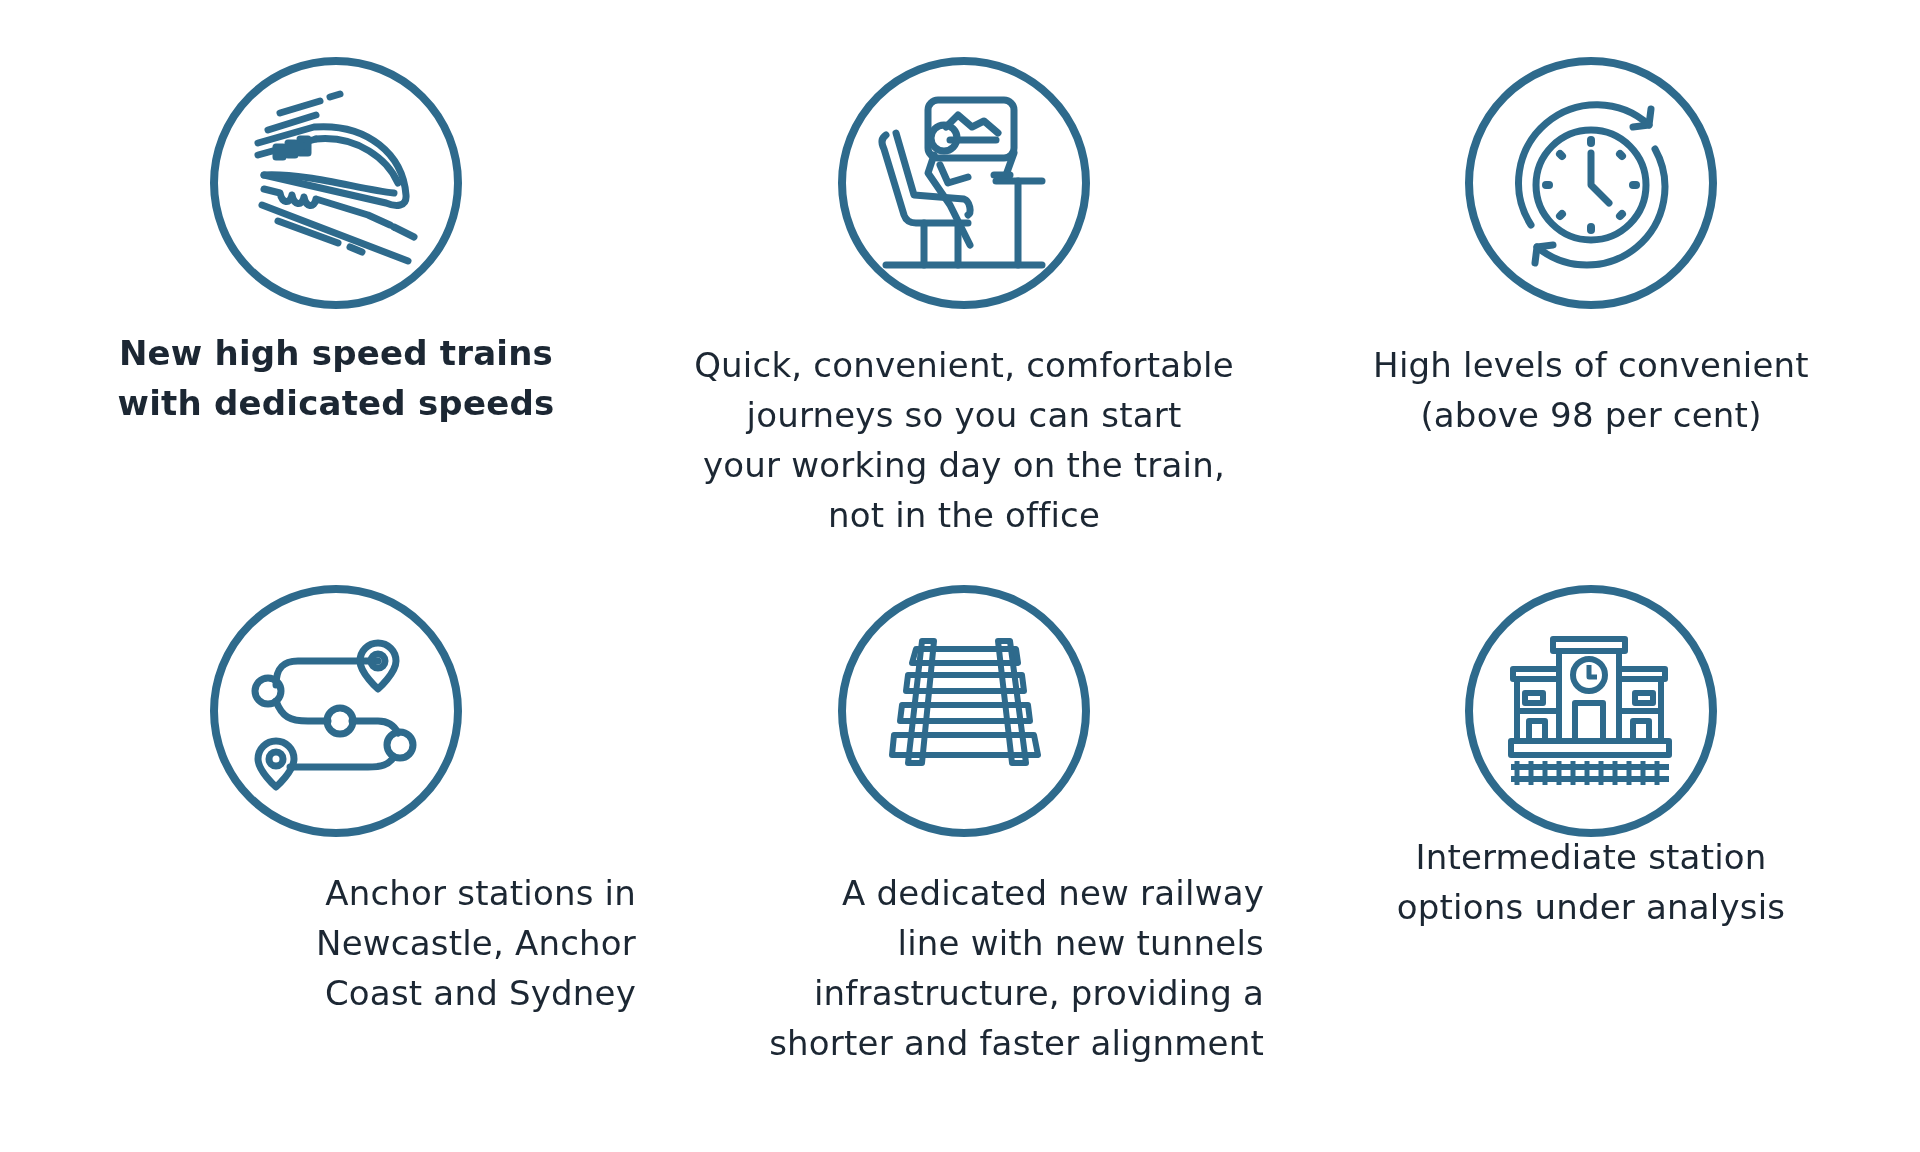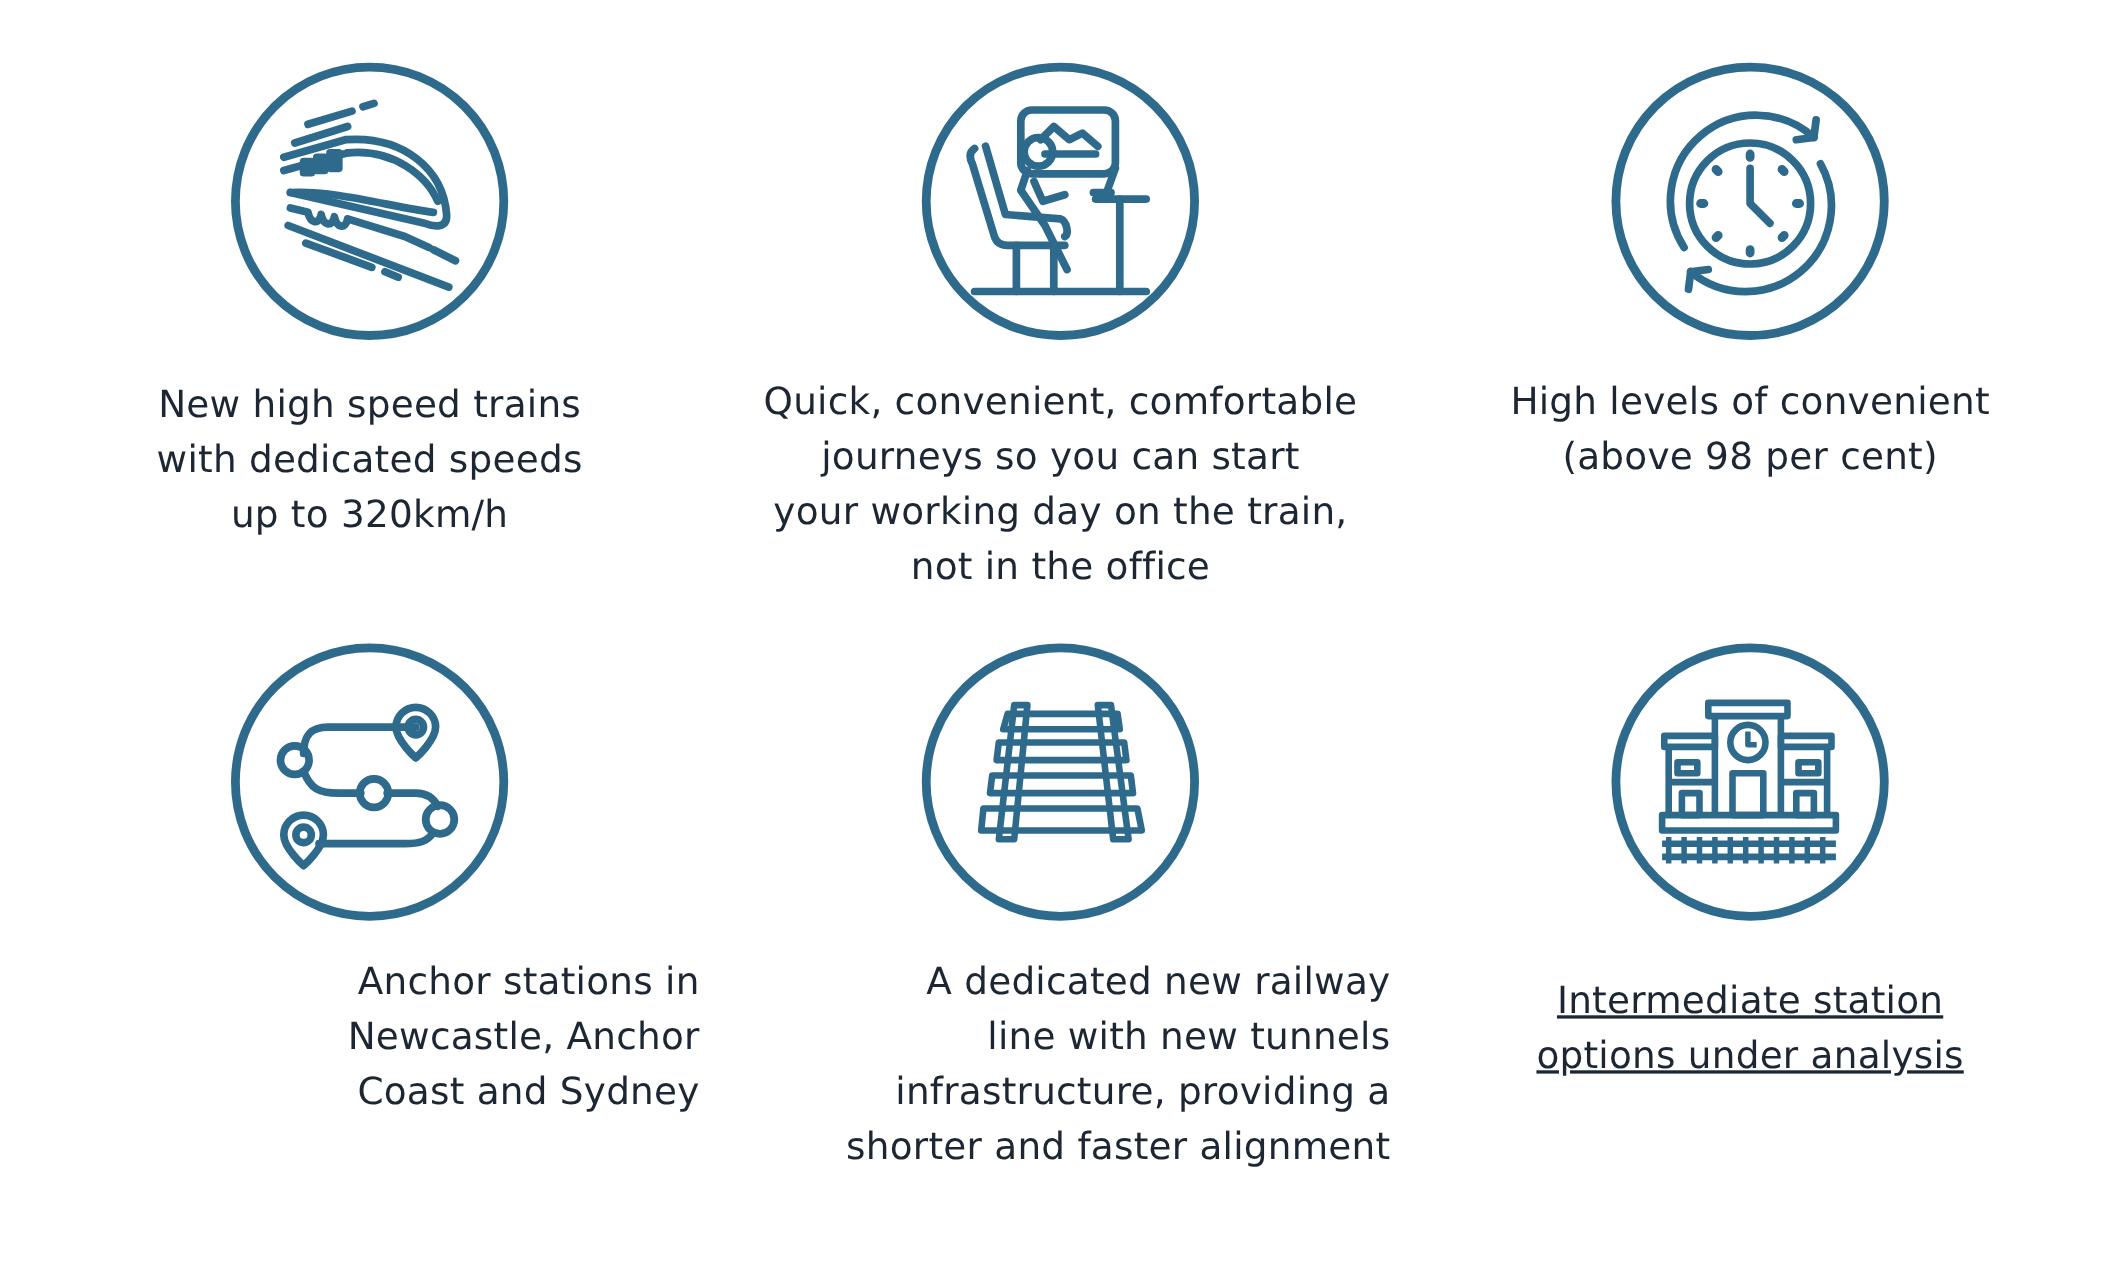--- a/index.html
+++ b/index.html
@@ -29,24 +29,23 @@
       <rect x="58" y="82" width="7" height="10" fill="#2e6a8c"></rect>
         <rect x="70" y="78" width="7" height="12" fill="#2e6a8c"></rect>
         <rect x="82" y="74" width="8" height="14" fill="#2e6a8c"></rect>
       <path d="M46 124 L62 128 C64 138 72 140 74 130 C76 140 84 142 86 132 C88 142 96 144 98 134 L150 150 L172 160"></path>
       <line x1="44" y1="140" x2="190" y2="196"></line>
       <line x1="60" y1="156" x2="120" y2="178"></line>
         <line x1="132" y1="182" x2="144" y2="187"></line>
       <line x1="176" y1="162" x2="196" y2="172"></line>
     </svg>
   </div>
-  <div class="caption" style="top:343px;">
+  <div class="caption" style="top:328px;font-weight:bold;">
     <span>New high speed trains</span>
     <span>with dedicated speeds</span>
-    <span>up to 320km/h</span>
   </div>
 </div>
 
 <div class="feature" style="left:664px; top:0;">
   <div class="icon-circle" style="top:57px;">
     <svg viewBox="0 0 236 236" fill="none" stroke="#2e6a8c" stroke-width="7" stroke-linecap="round" stroke-linejoin="round">
       <rect x="82" y="35" width="86" height="58" rx="10"></rect>
       <path d="M100 62 L112 50 L126 62 L138 56 L152 68"></path>
         <line x1="104" y1="75" x2="150" y2="75"></line>
       <path d="M40 70 C34 74 36 80 38 84 L58 150 C60 156 64 158 70 158 L122 158"></path>
@@ -168,17 +167,17 @@
           <line x1="100" y1="168" x2="100" y2="192"></line>
           <line x1="114" y1="168" x2="114" y2="192"></line>
           <line x1="128" y1="168" x2="128" y2="192"></line>
           <line x1="142" y1="168" x2="142" y2="192"></line>
           <line x1="156" y1="168" x2="156" y2="192"></line>
           <line x1="170" y1="168" x2="170" y2="192"></line>
           <line x1="184" y1="168" x2="184" y2="192"></line>
         </g>
     </svg>
   </div>
-  <div class="caption" style="top:885px;text-decoration:underline;">
+  <div class="caption" style="top:832px;">
     <span>Intermediate station</span>
     <span>options under analysis</span>
   </div>
 </div>
 
 </body></html>

